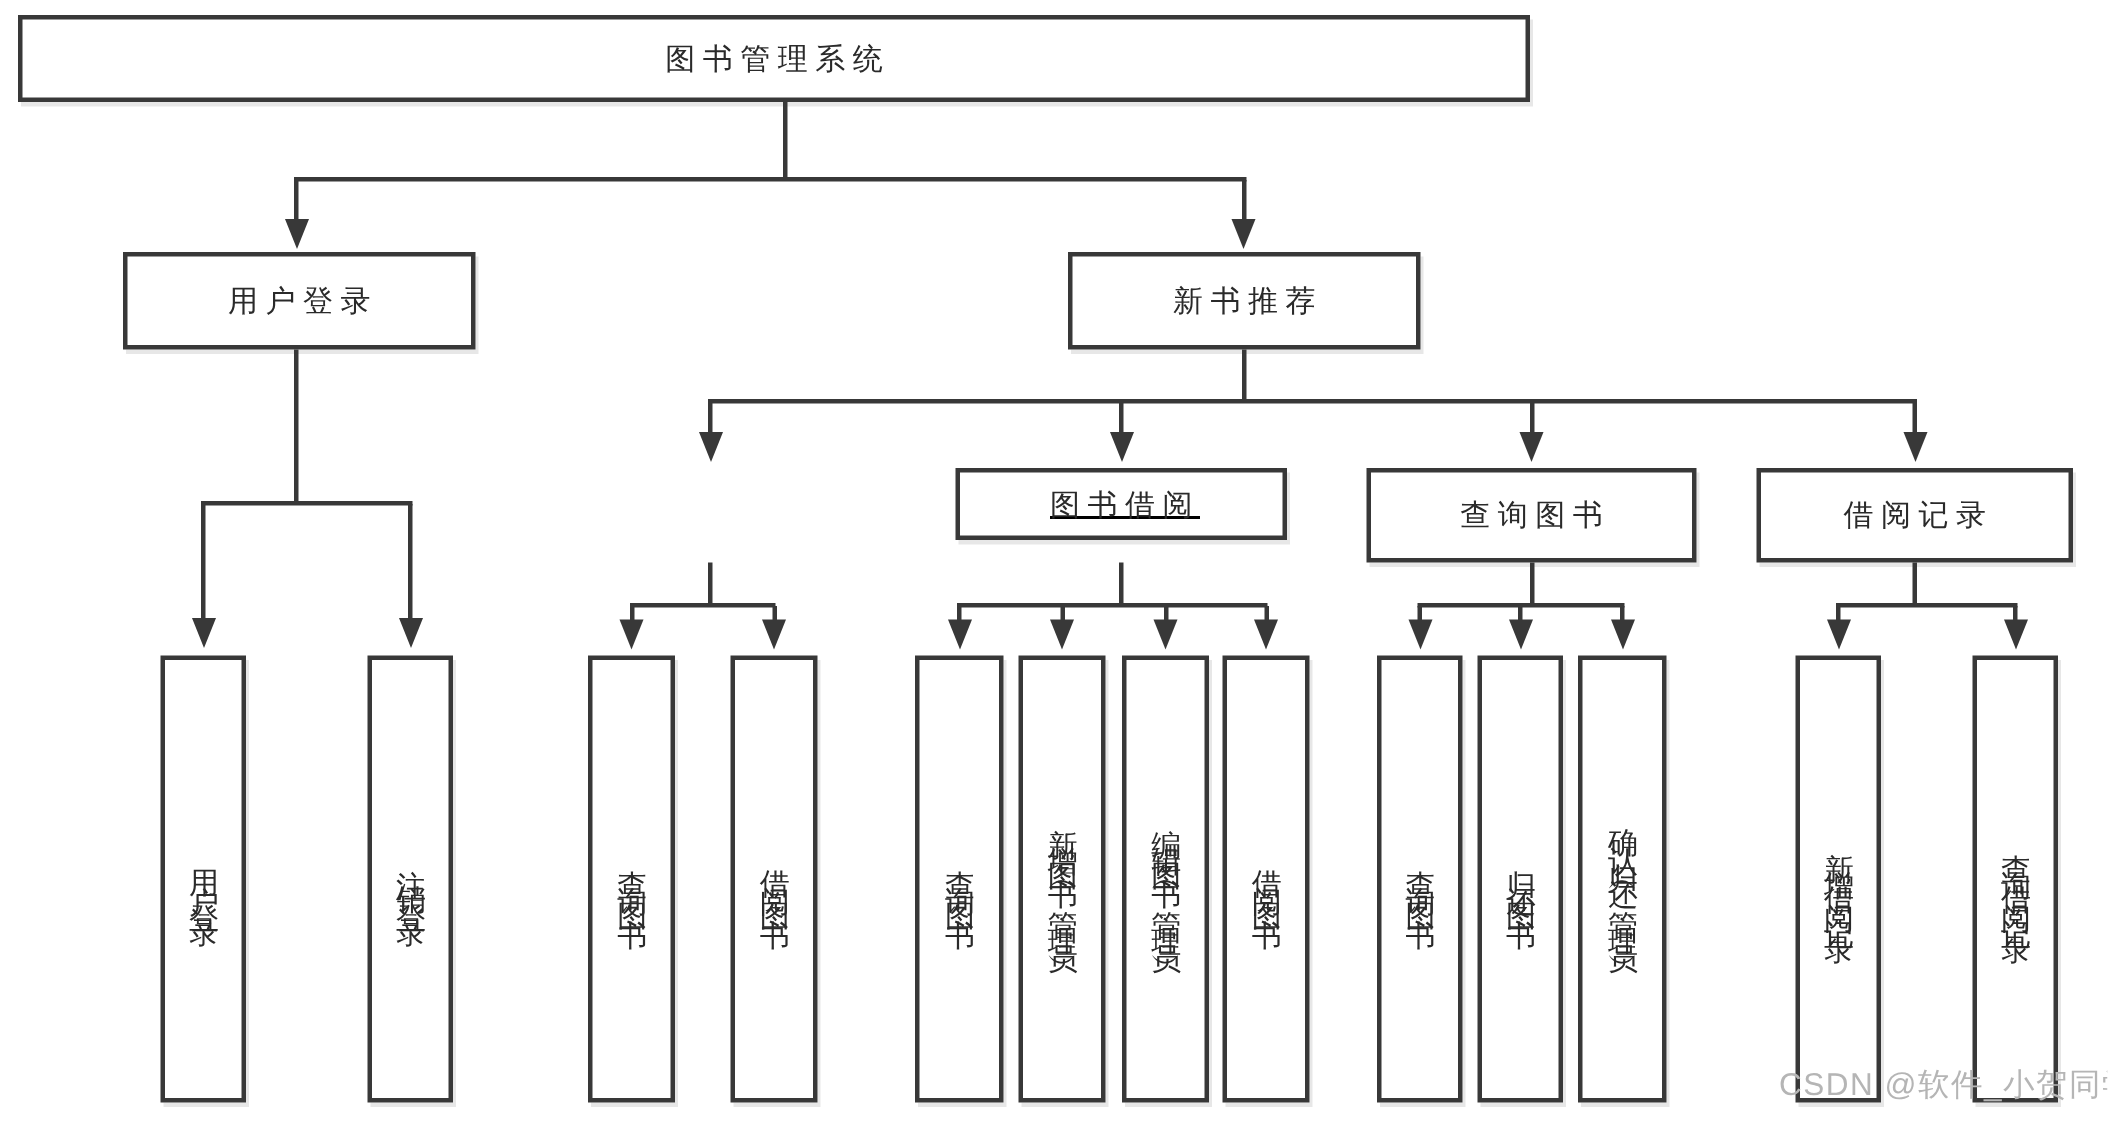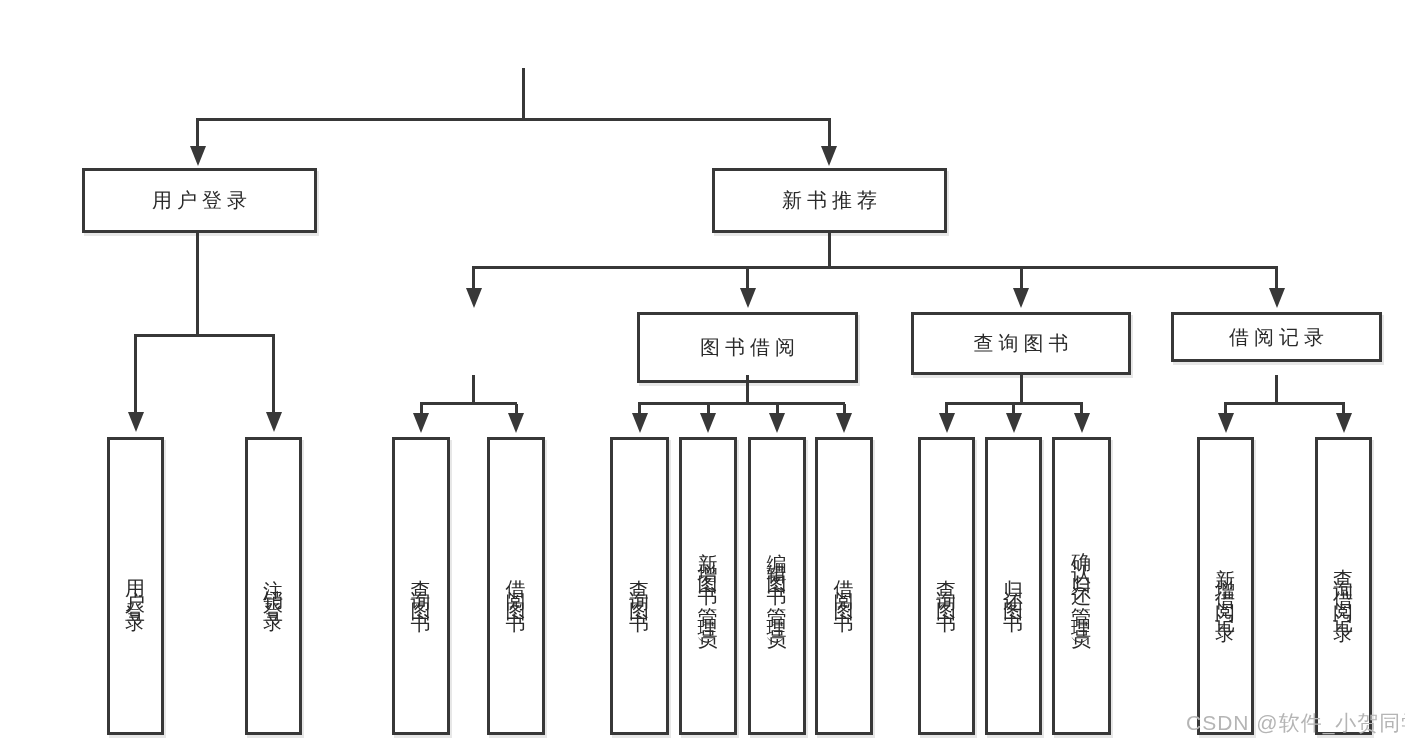--- a/index.html
+++ b/index.html
@@ -59,35 +59,38 @@
     color:var(--wm);
     white-space:nowrap;
     z-index:5;
   }
 </style>
 </head>
 <body>
 
 <div class="canvas">
 
+  <div class="box" style="left:12px;top:10px;width:1008px;height:58px;">
+    <span class="hlabel">图书管理系统</span>
+  </div>
 
   <div class="box" style="left:82px;top:168px;width:235px;height:65px;">
     <span class="hlabel">用户登录</span>
   </div>
   <div class="box" style="left:712px;top:168px;width:235px;height:65px;">
     <span class="hlabel">新书推荐</span>
   </div>
 
-  <div class="box" style="left:637px;top:312px;width:221px;height:71px;">
+  <div class="box" style="left:637px;top:312px;width:221px;height:48px;text-decoration:underline;">
     <span class="hlabel">图书借阅</span>
   </div>
   <div class="box" style="left:911px;top:312px;width:220px;height:63px;">
     <span class="hlabel">查询图书</span>
   </div>
-  <div class="box" style="left:1171px;top:312px;width:211px;height:50px;">
+  <div class="box" style="left:1171px;top:312px;width:211px;height:63px;">
     <span class="hlabel">借阅记录</span>
   </div>
 
   <div class="box" style="left:107px;top:437px;width:57px;height:298px;">
     <span class="vtext">用户登录</span>
   </div>
   <div class="box" style="left:245px;top:437px;width:57px;height:298px;">
     <span class="vtext">注销登录</span>
   </div>
 

